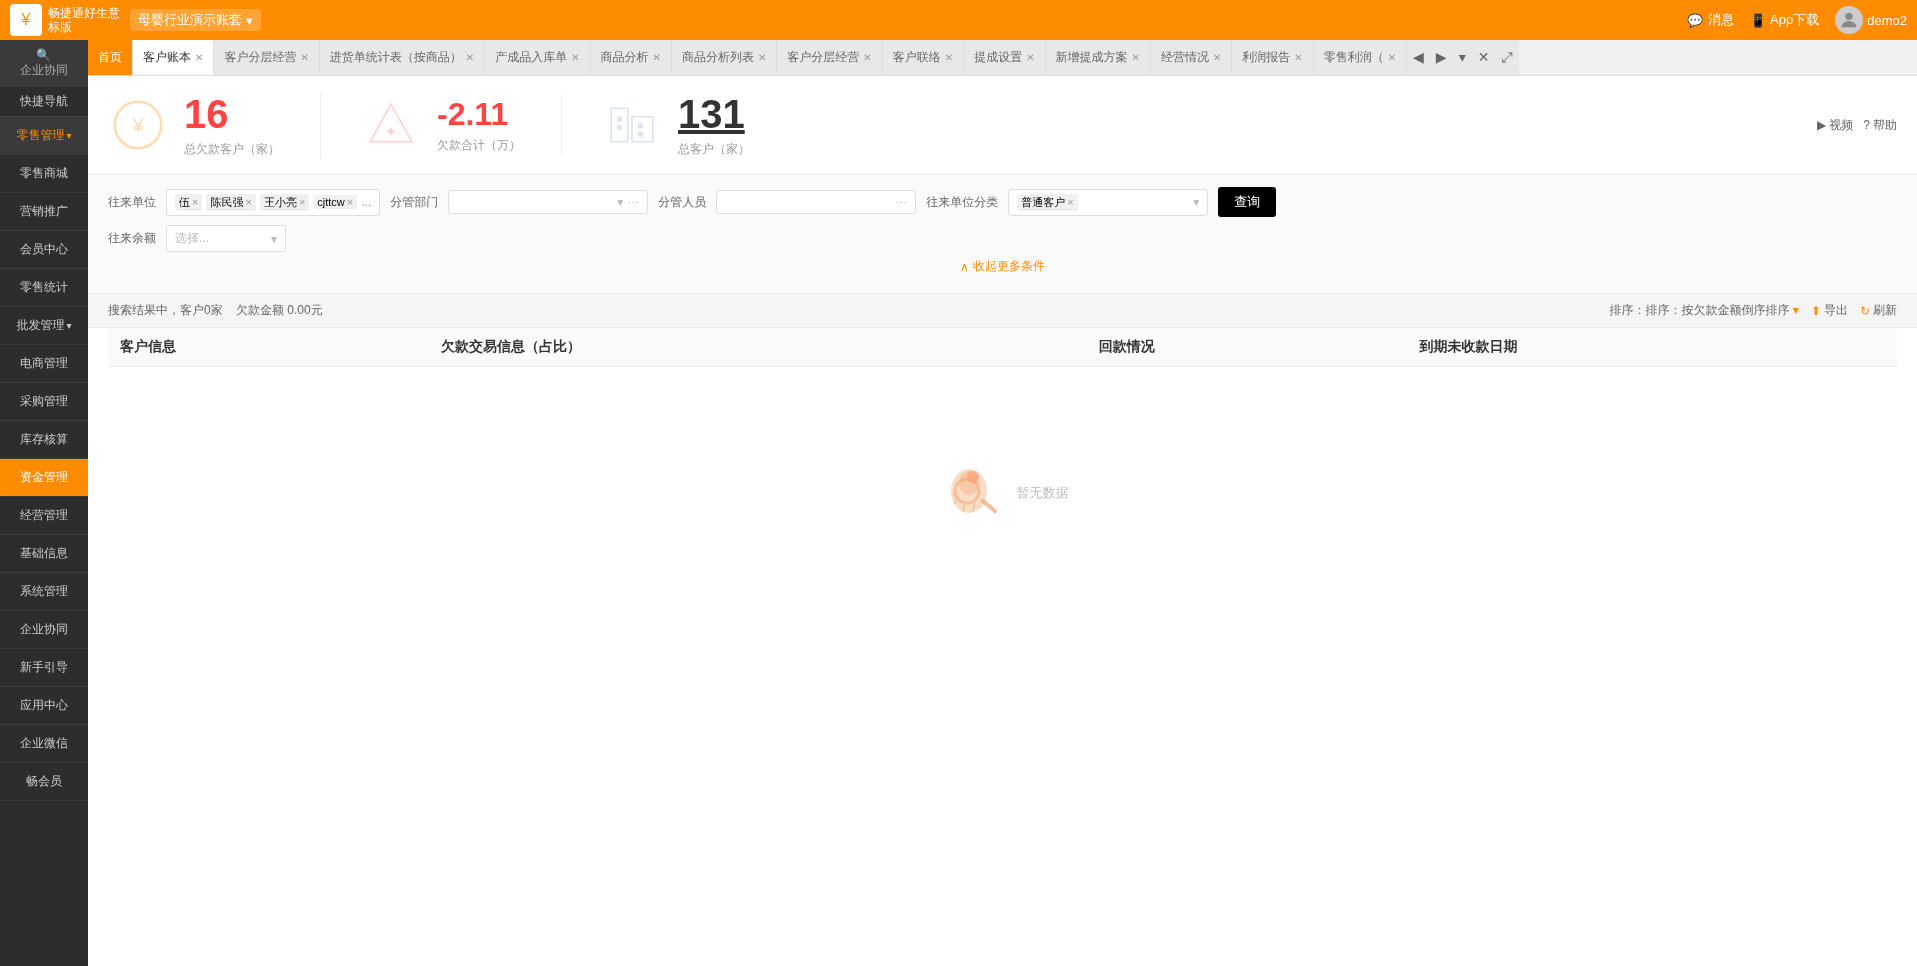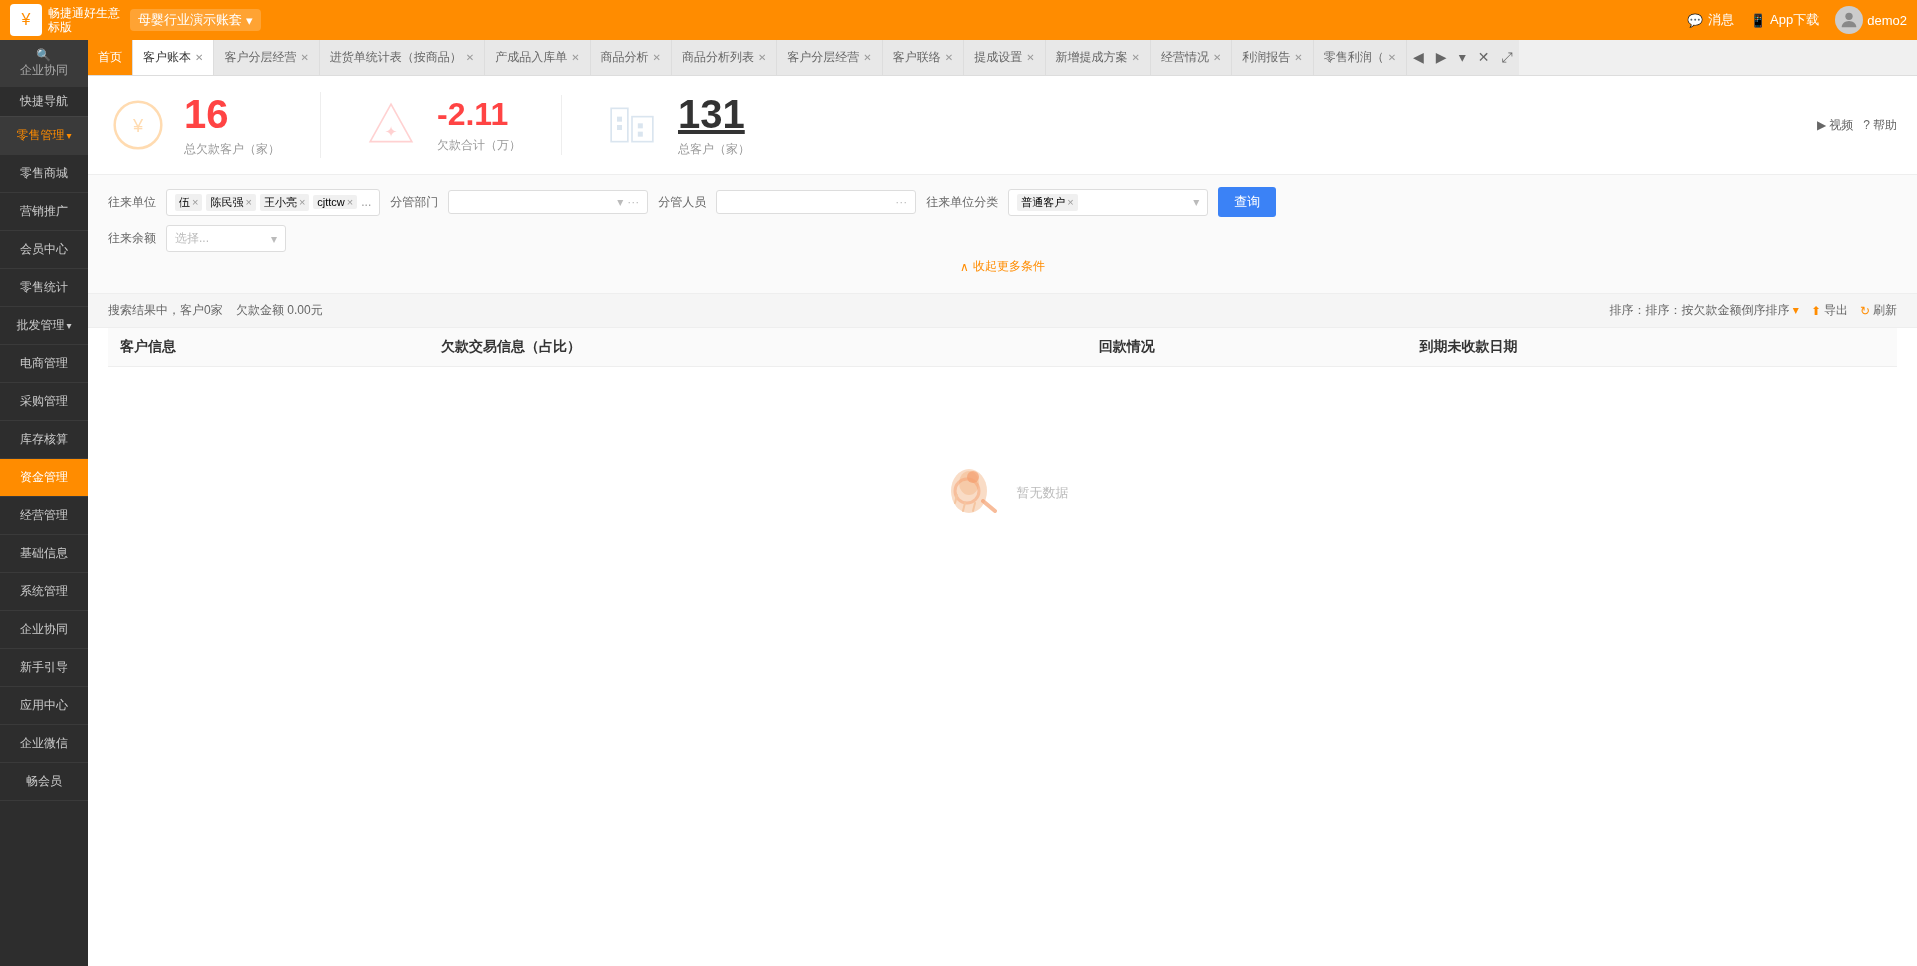--- a/index.html
+++ b/index.html
@@ -60,21 +60,21 @@
     .filter-area { padding: 12px 20px; background: #fafafa; border-bottom: 1px solid #eee; }
     .filter-row { display: flex; align-items: center; gap: 10px; margin-bottom: 8px; flex-wrap: wrap; }
     .filter-label { font-size: 12px; color: #666; white-space: nowrap; }
     .filter-tag-close { cursor: pointer; color: #999; font-size: 11px; }
     .filter-more { color: #999; cursor: pointer; font-size: 12px; }
     .filter-select { display: flex; align-items: center; border: 1px solid #ddd; border-radius: 3px; padding: 4px 8px; background: #fff; font-size: 12px; cursor: pointer; gap: 4px; min-width: 120px; position: relative; }
     .filter-select-wide { min-width: 200px; }
     .filter-select input { border: none; outline: none; font-size: 12px; background: transparent; width: 100%; }
     .filter-input-tag { display: flex; align-items: center; background: #f0f0f0; border-radius: 2px; padding: 1px 4px; font-size: 11px; gap: 2px; }
     .collapse-btn { display: flex; align-items: center; gap: 4px; color: #ff8c00; font-size: 12px; cursor: pointer; margin: 0 auto; }
-    .query-btn { background: #3b82f6; color: #fff; border: none; border-radius: 3px; padding: 6px 16px; font-size: 13px; cursor: pointer; }
+    .query-btn { background: #000000; color: #fff; border: none; border-radius: 3px; padding: 6px 16px; font-size: 13px; cursor: pointer; }
     .filter-row2 { display: flex; align-items: center; gap: 10px; }
 
     
     .results-bar { display: flex; align-items: center; justify-content: space-between; padding: 8px 20px; background: #f5f5f5; border-bottom: 1px solid #eee; font-size: 12px; color: #666; }
     .results-actions { display: flex; align-items: center; gap: 12px; }
     .results-action { display: flex; align-items: center; gap: 3px; cursor: pointer; color: #666; }
     .results-action .icon { color: #ff8c00; }
 
     
     .table-container { padding: 0 20px; }

